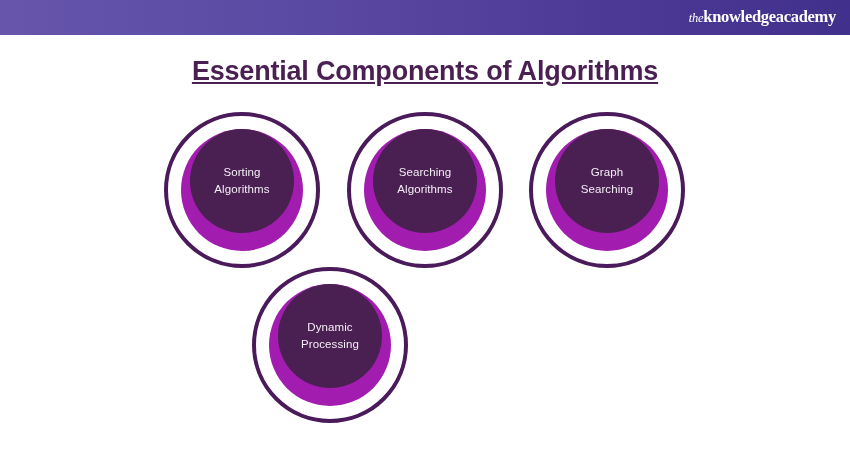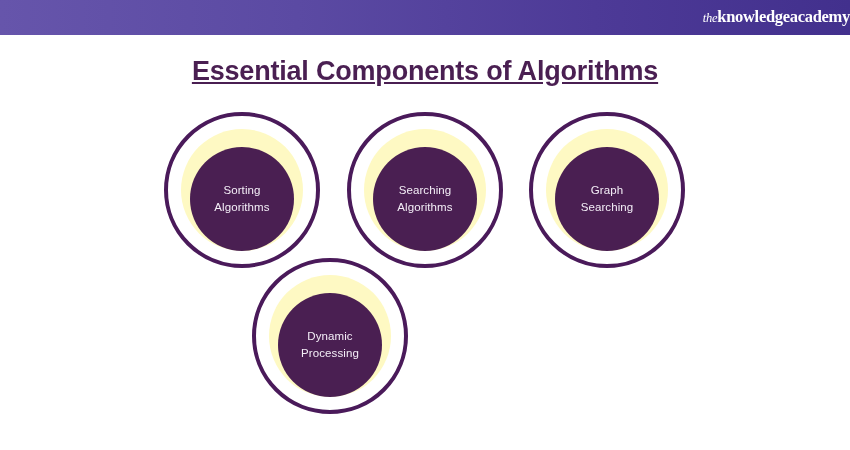--- a/index.html
+++ b/index.html
@@ -29,20 +29,21 @@
     width: 850px;
     height: 35px;
     background: linear-gradient(to right, #6655ab 0%, #5b4aa3 35%, #4d3a97 70%, #42308d 100%);
     display: flex;
     align-items: center;
     justify-content: flex-end;
   }
   .brand {
     color: #ffffff;
     font-family: "Liberation Serif", serif;
+    padding-right: 14px;
     line-height: 1;
     white-space: nowrap;
   }
   .brand .brand-the {
     font-style: italic;
     font-size: 12.5px;
     letter-spacing: -0.2px;
   }
   .brand .brand-rest {
     font-weight: bold;
@@ -81,23 +82,23 @@
     background: #ffffff;
     box-sizing: border-box;
     display: flex;
     align-items: center;
     justify-content: center;
   }
   .node-mid {
     width: 122px;
     height: 122px;
     border-radius: 50%;
-    background: #fef9c3;
+    background: #a21caf;
     display: flex;
-    align-items: flex-end;
+    align-items: flex-start;
     justify-content: center;
   }
   .node-core {
     width: 104px;
     height: 104px;
     border-radius: 50%;
     background: #4a1f52;
     display: flex;
     align-items: center;
     justify-content: center;
@@ -109,21 +110,21 @@
     line-height: 1.45;
     letter-spacing: 0.1px;
     padding: 0 8px;
     white-space: pre-line;
   }
 
   
   .n0 { left: 164px; top: 112px; }   
   .n1 { left: 347px; top: 112px; }   
   .n2 { left: 529px; top: 112px; }   
-  .n3 { left: 252px; top: 258px; }   
+  .n3 { left: 252px; top: 267px; }   
   .n4 { left: 439px; top: 267px; }   
 </style>
 </head>
 <body>
 
 <div class="page">
 
   <div class="header">
     <div class="brand">
       <span class="brand-the">the</span><span class="brand-rest">knowledgeacademy</span>

